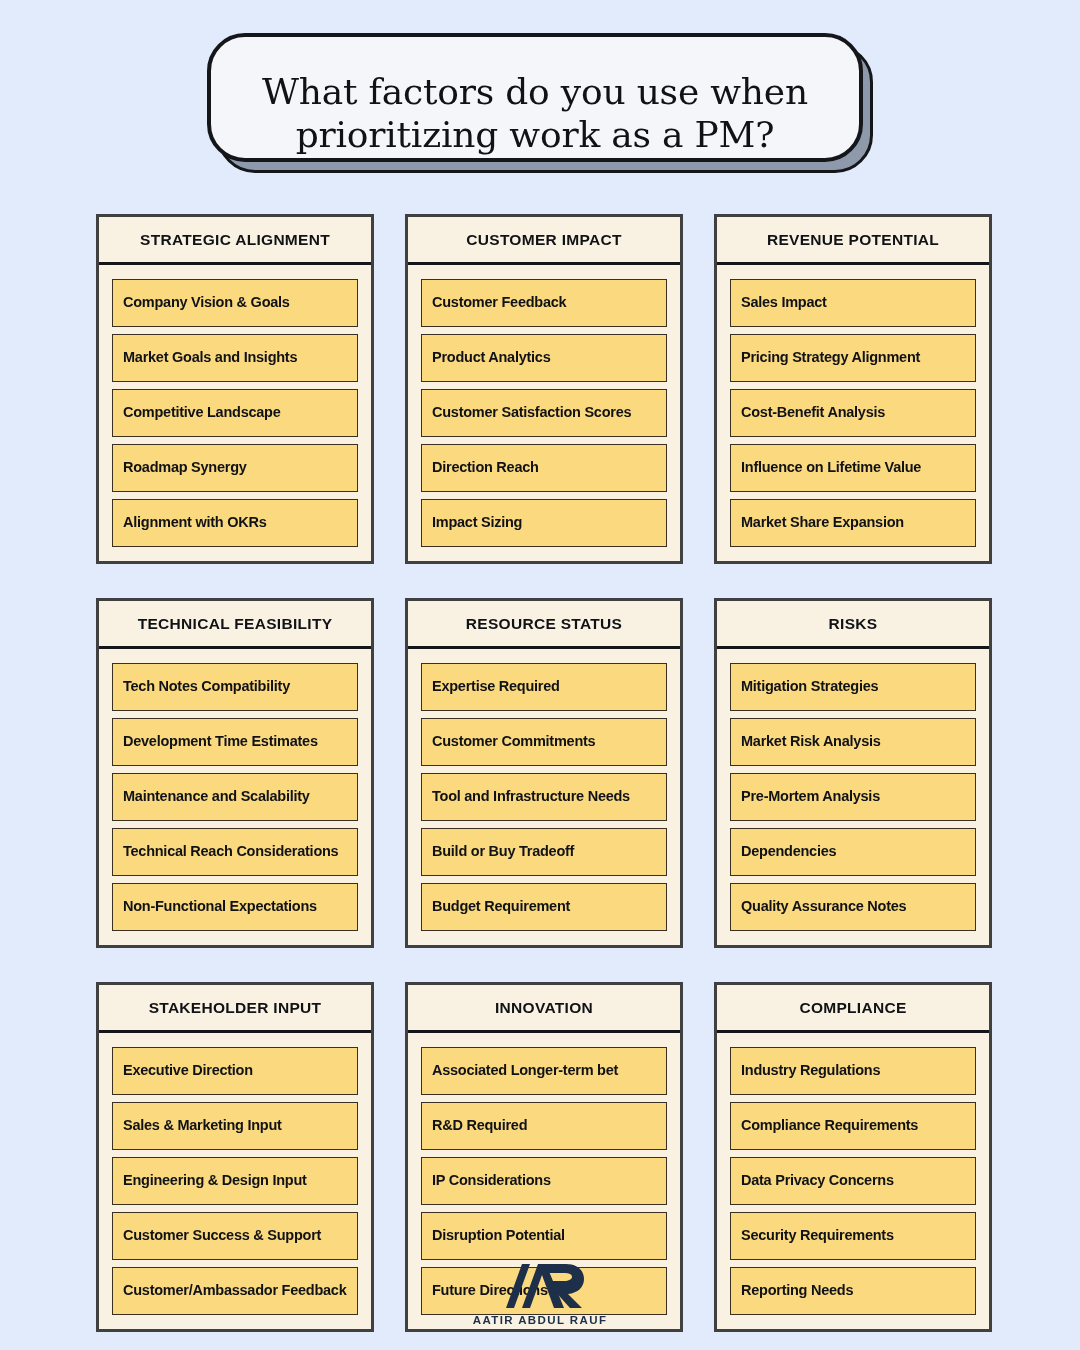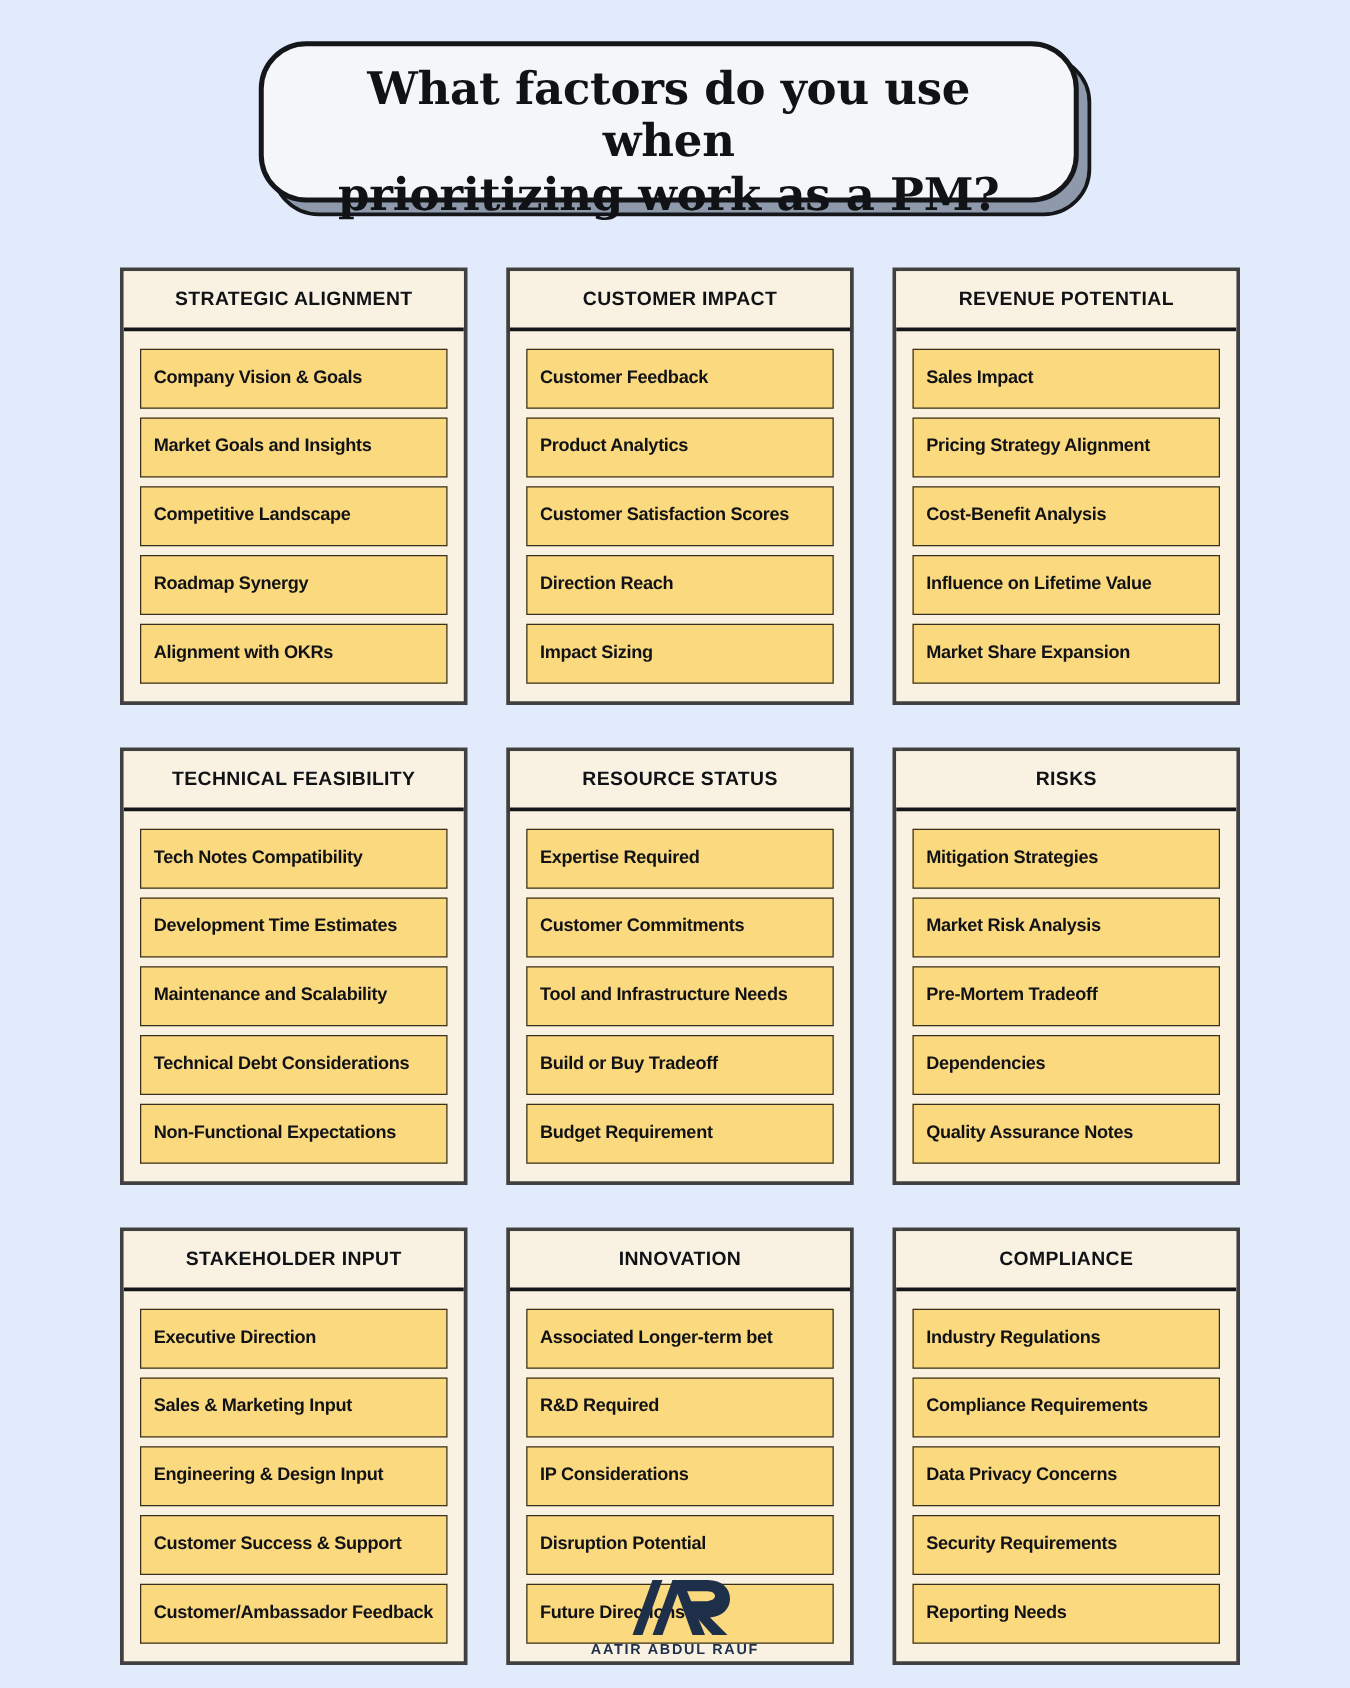--- a/index.html
+++ b/index.html
@@ -45,21 +45,21 @@
     height: 129px;
     background: #f5f6fa;
     border: 4px solid #15161a;
     border-radius: 38px;
     display: flex;
     align-items: center;
     justify-content: center;
   }
   .title-text {
     font-family: "DejaVu Serif", serif;
-    font-weight: bold;
+    font-weight: normal;
     font-size: 36px;
     line-height: 1.18;
     color: #111216;
     text-align: center;
     letter-spacing: -0.2px;
     padding: 0 24px;
     margin-top: 32px;
   }
 
   
@@ -236,21 +236,21 @@
           <div class="pill">
             <span class="pill-text">Tech Notes Compatibility</span>
           </div>
           <div class="pill">
             <span class="pill-text">Development Time Estimates</span>
           </div>
           <div class="pill">
             <span class="pill-text">Maintenance and Scalability</span>
           </div>
           <div class="pill">
-            <span class="pill-text">Technical Debt Considerations</span>
+            <span class="pill-text">Technical Reach Considerations</span>
           </div>
           <div class="pill">
             <span class="pill-text">Non-Functional Expectations</span>
           </div>
         </div>
       </div>
       <div class="card">
         <div class="card-header">
           <div class="card-header-text">RESOURCE STATUS</div>
         </div>
@@ -277,21 +277,21 @@
           <div class="card-header-text">RISKS</div>
         </div>
         <div class="card-body">
           <div class="pill">
             <span class="pill-text">Mitigation Strategies</span>
           </div>
           <div class="pill">
             <span class="pill-text">Market Risk Analysis</span>
           </div>
           <div class="pill">
-            <span class="pill-text">Pre-Mortem Tradeoff</span>
+            <span class="pill-text">Pre-Mortem Analysis</span>
           </div>
           <div class="pill">
             <span class="pill-text">Dependencies</span>
           </div>
           <div class="pill">
             <span class="pill-text">Quality Assurance Notes</span>
           </div>
         </div>
       </div>
       <div class="card">

